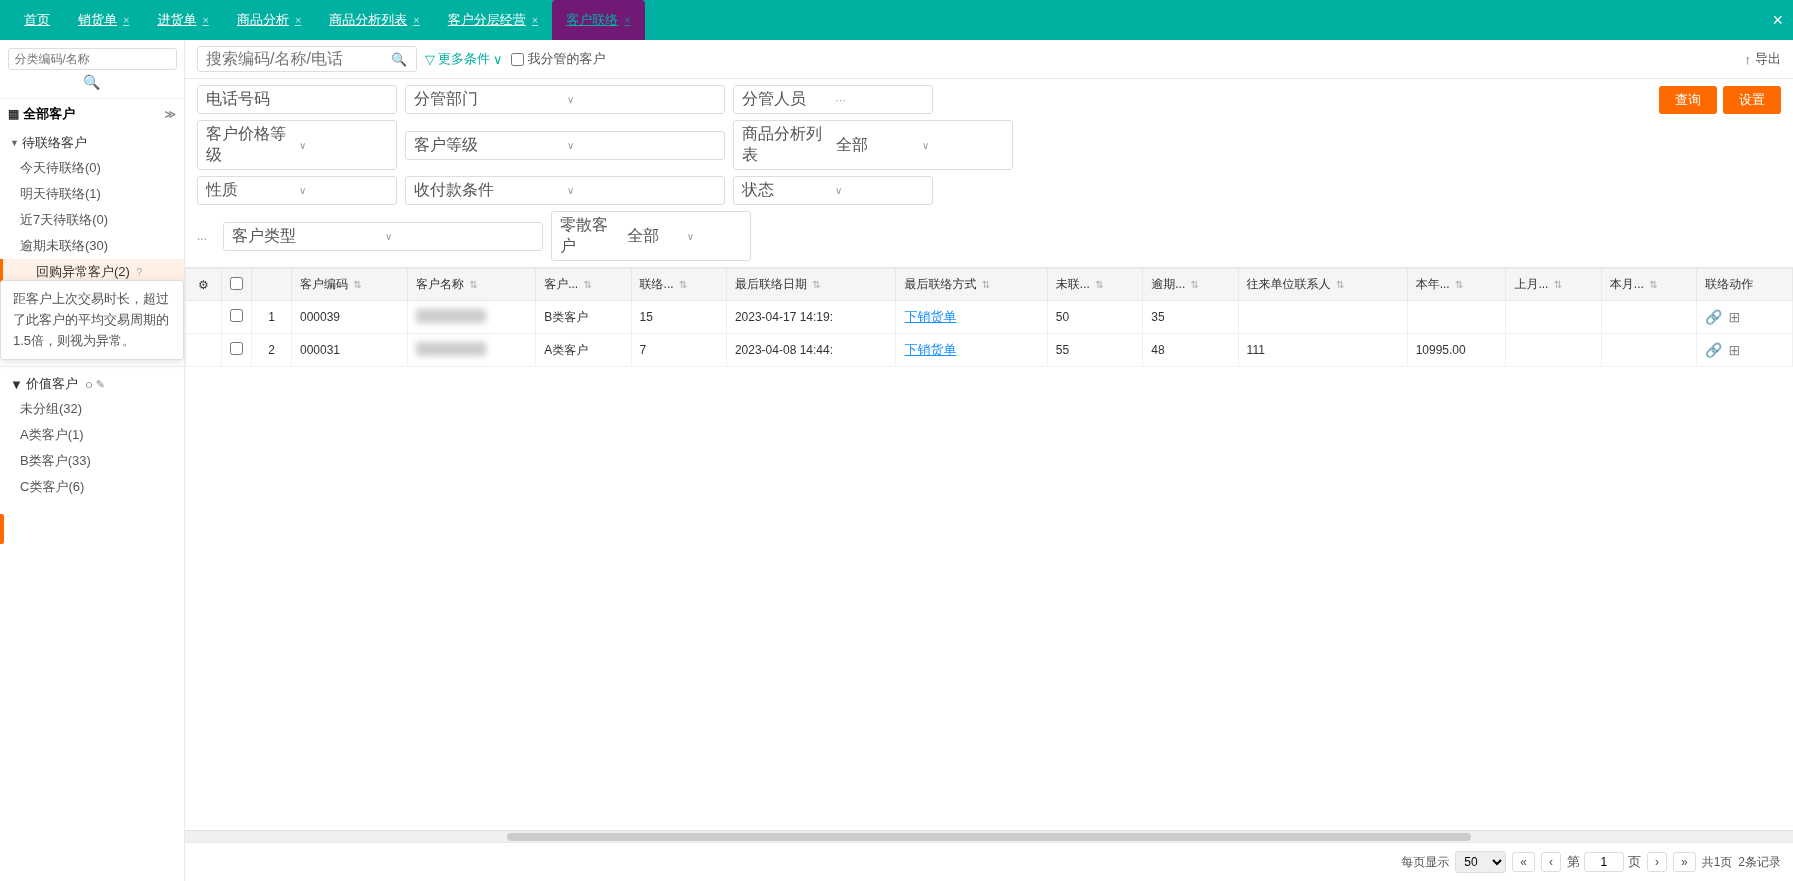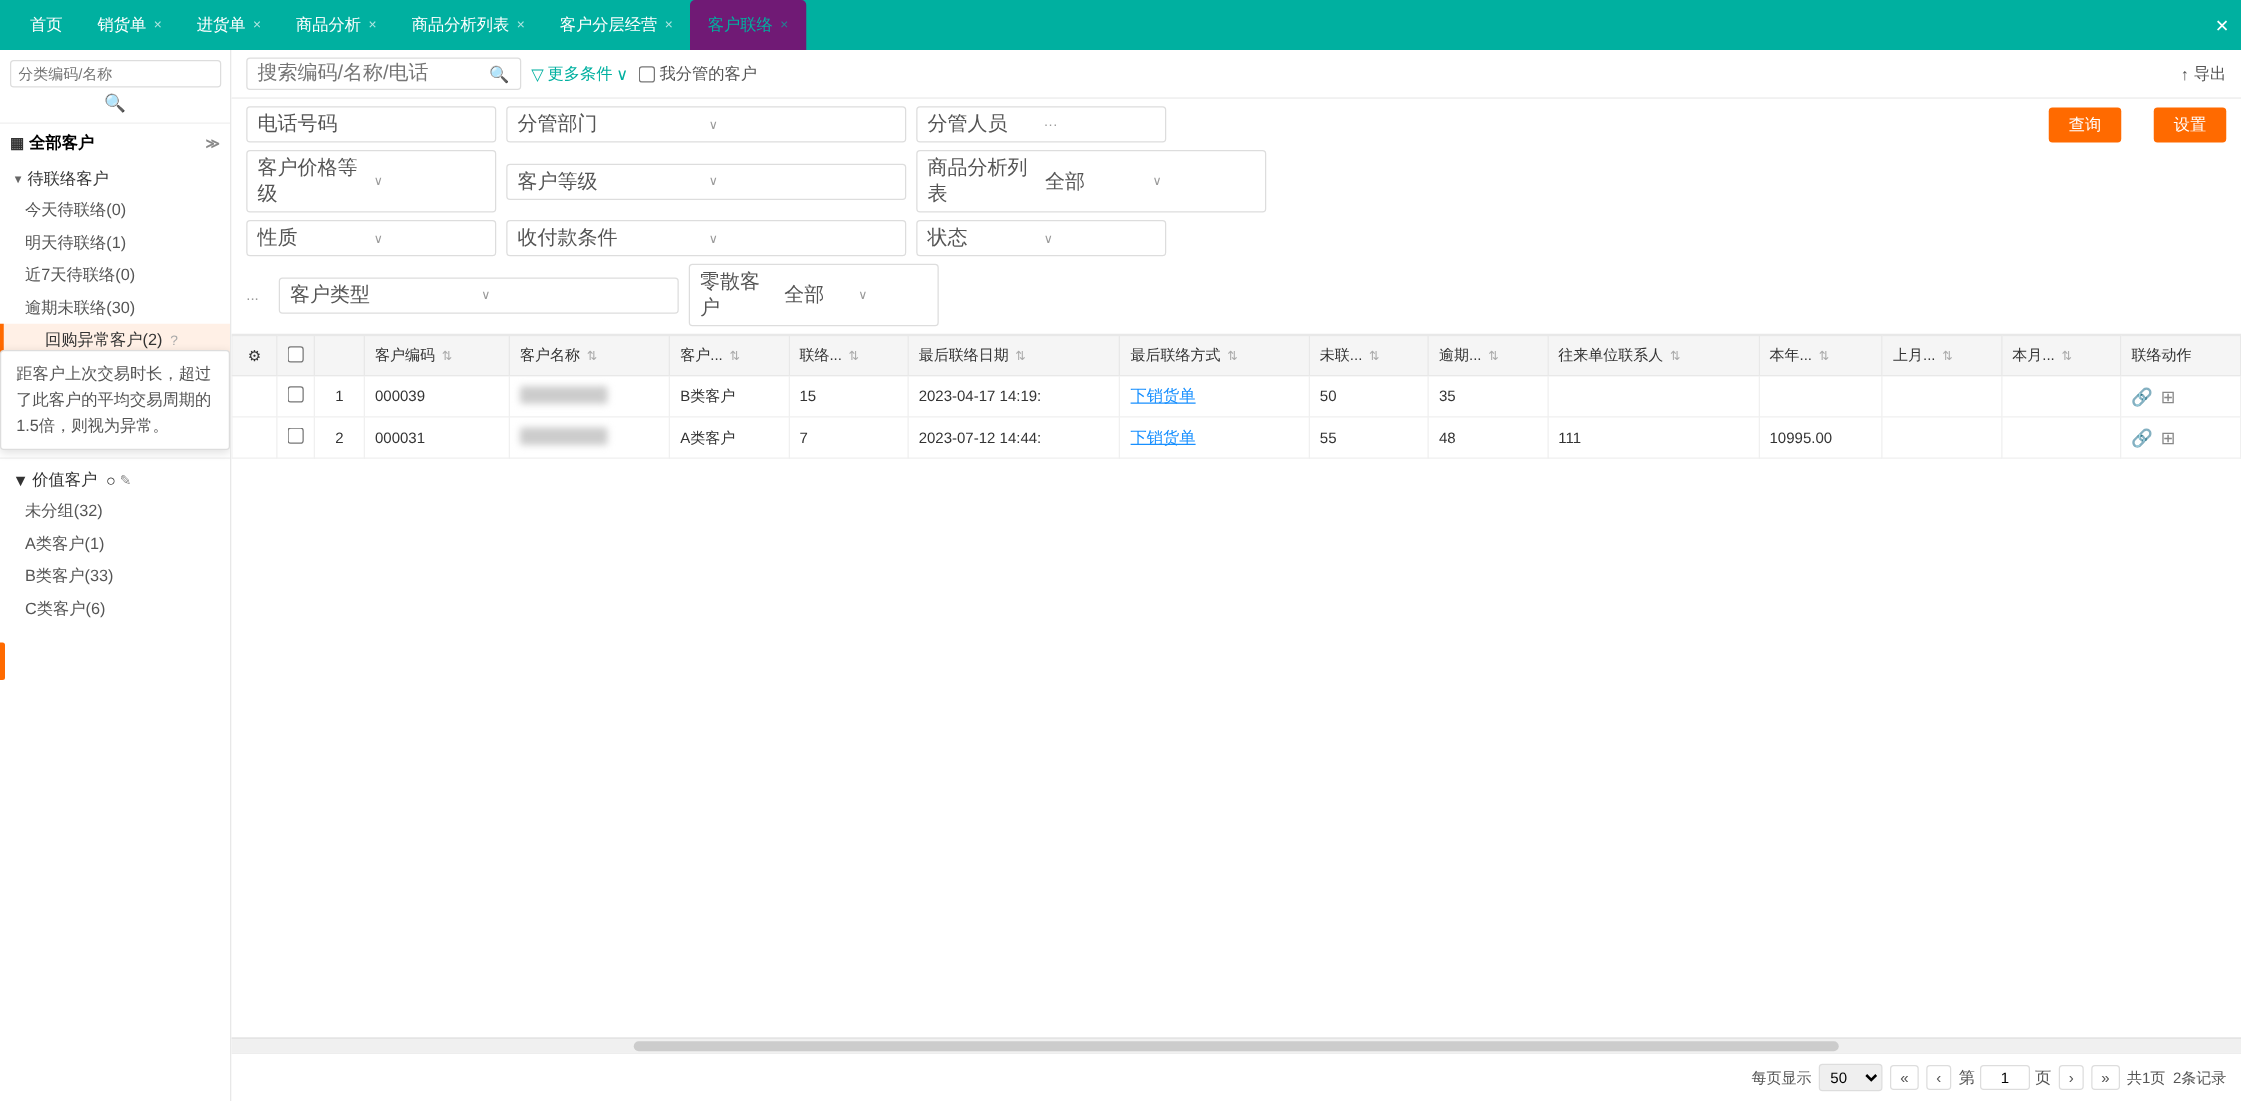--- a/index.html
+++ b/index.html
@@ -3,21 +3,21 @@
   <meta charset="utf-8">
   <style>
     * { box-sizing: border-box; margin: 0; padding: 0; font-family: 'Microsoft YaHei', Arial, sans-serif; font-size: 13px; }
     body { background: #f0f2f5; overflow: hidden; width: 1793px; height: 881px; }
 
     
     .top-nav {
       display: flex; align-items: center; background: #00b0a0; height: 40px; padding: 0 10px; position: relative;
     }
     .top-nav .nav-item {
-      color: #fff; padding: 0 14px; height: 40px; display: flex; align-items: center; cursor: pointer; font-size: 13px; white-space: nowrap;
+      color: #fff; padding: 0 14px; height: 40px; display: flex; align-items: center; cursor: pointer; font-size: 13px; white-space: nowrap; text-decoration: underline;
     }
     .top-nav .nav-item.active {
       background: #701a75; color: #00b0a0; border-radius: 4px 4px 0 0;
     }
     .top-nav .nav-item .close-x {
       margin-left: 6px; font-size: 11px; opacity: 0.7;
     }
     .top-nav .top-close {
       position: absolute; right: 10px; color: #fff; cursor: pointer; font-size: 18px;
     }
@@ -100,21 +100,21 @@
     .filter-field span { color: #555; font-size: 16px; flex: 1; }
     .filter-field .arrow { color: #999; font-size: 10px; }
     .filter-field-wide { min-width: 320px; }
     .filter-actions {
       display: flex; gap: 6px; margin-left: auto;
     }
     .btn-query {
       background: #ff6a00; color: #fff; border: none; border-radius: 3px; padding: 5px 16px; cursor: pointer; font-size: 13px;
     }
     .btn-set {
-      background: #ff6a00; color: #fff; border: none; border-radius: 3px; padding: 5px 16px; cursor: pointer; font-size: 13px; margin-left: 20px;
+      background: #ff6a00; color: #fff; border: none; border-radius: 3px; padding: 5px 16px; cursor: pointer; font-size: 13px;
     }
 
     
     .table-area {
       flex: 1; overflow: auto; background: #fff;
     }
     .data-table {
       width: 100%; border-collapse: collapse; min-width: 1400px;
     }
     .data-table th {
@@ -402,21 +402,21 @@
       </td>
     </tr>
             <tr>
       <td style="text-align:center;"></td>
       <td class="col-check"><input type="checkbox" style=""></td>
       <td class="col-num">2</td>
       <td>000031</td>
       <td><span class="blurred" style="background:#ccc;display:inline-block;width:70px;height:14px;"></span></td>
       <td>A类客户</td>
       <td>7</td>
-      <td>2023-07-12 14:44:</td>
+      <td>2023-04-08 14:44:</td>
       <td><span class="link-text">下销货单</span></td>
       <td>55</td>
       <td>48</td>
       <td>111</td>
       <td>10995.00</td>
       <td></td>
       <td></td>
       <td>
         <div class="action-icons">
           <span class="action-icon">🔗</span>

